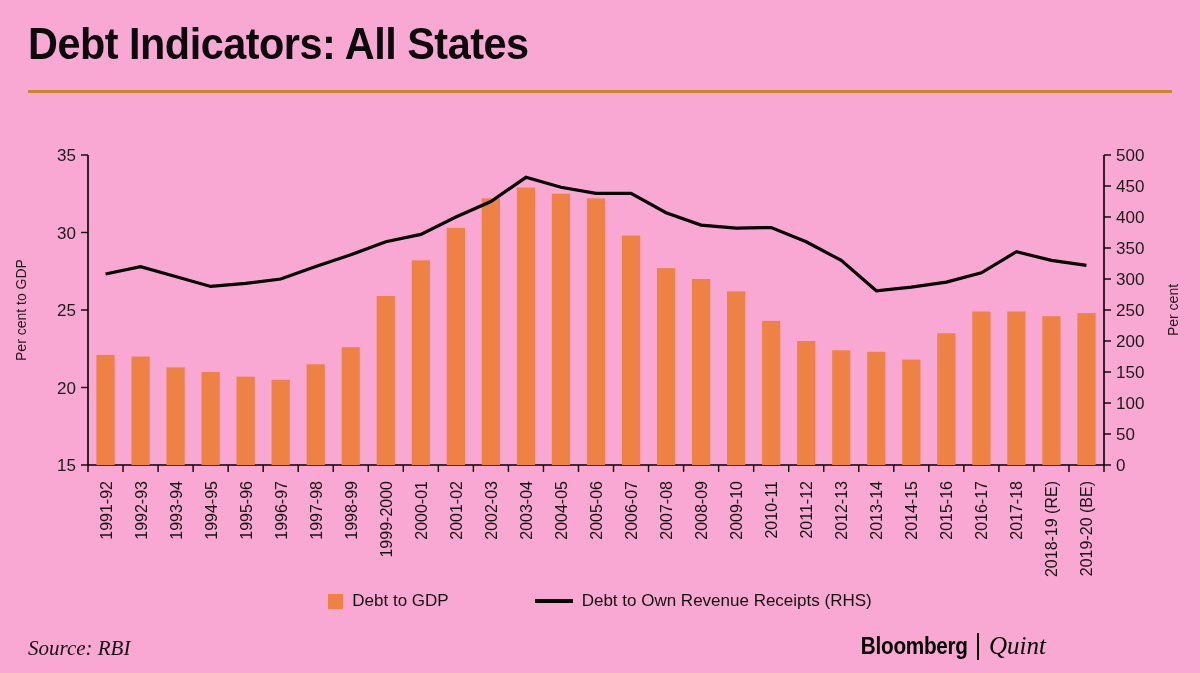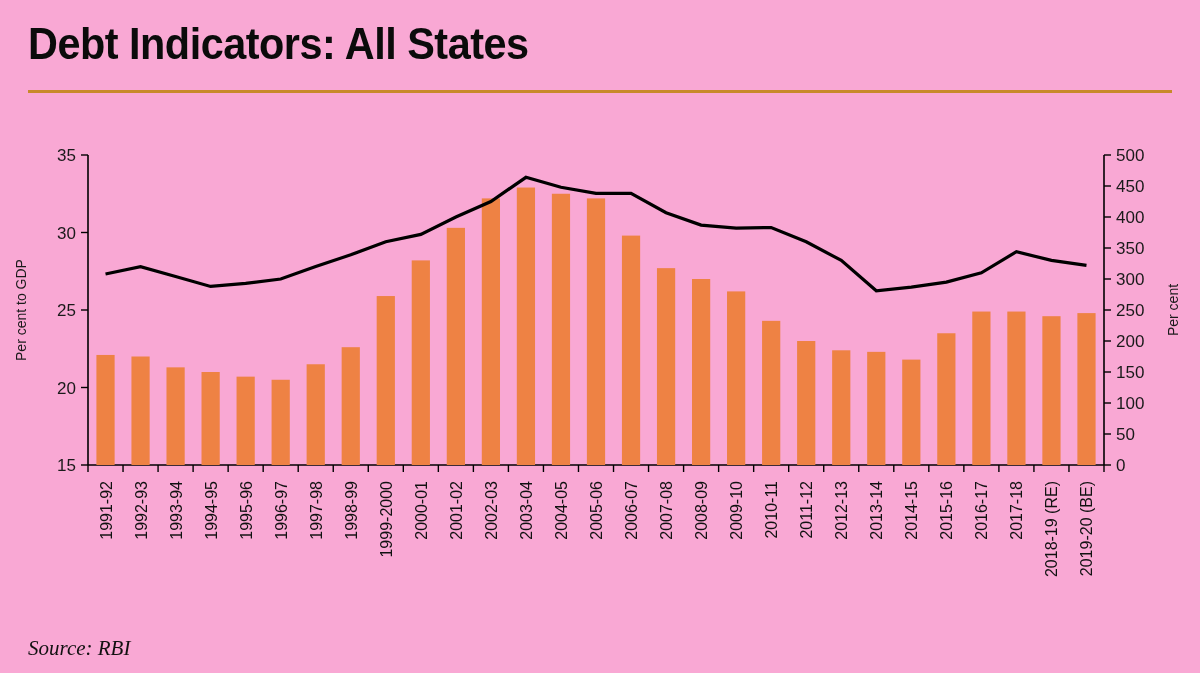--- a/index.html
+++ b/index.html
@@ -295,18 +295,33 @@
         <text x="1016.4137931034483" y="371" class="cat-label" text-anchor="end" transform="rotate(-90 1016.4137931034483 371)" dy="6">2017-18</text>
         <line x1="1033.9310344827586" y1="355" x2="1033.9310344827586" y2="362" class="tick-line"></line>
         <text x="1051.4482758620688" y="371" class="cat-label" text-anchor="end" transform="rotate(-90 1051.4482758620688 371)" dy="6">2018-19 (RE)</text>
         <line x1="1068.9655172413793" y1="355" x2="1068.9655172413793" y2="362" class="tick-line"></line>
         <text x="1086.4827586206898" y="371" class="cat-label" text-anchor="end" transform="rotate(-90 1086.4827586206898 371)" dy="6">2019-20 (BE)</text>
         <line x1="1104" y1="355" x2="1104" y2="362" class="tick-line"></line>
         <path d="M105.52 164.04 L140.55 156.60 L175.59 166.52 L210.62 176.44 L245.66 173.34 L280.69 169.00 L315.72 156.60 L350.76 144.82 L385.79 131.80 L420.83 124.36 L455.86 107.00 L490.90 91.50 L525.93 67.32 L560.97 77.24 L596.00 83.44 L631.03 83.44 L666.07 102.66 L701.10 115.06 L736.14 118.16 L771.17 117.54 L806.21 131.80 L841.24 150.40 L876.28 180.78 L911.31 177.06 L946.34 172.10 L981.38 162.80 L1016.41 141.72 L1051.45 150.40 L1086.48 155.36" class="series-line" stroke="#000000"></path>
       </svg>
   </div>
 
+  <div id="legend">
+    <div class="legend-entry">
+      <span class="legend-swatch-bar"></span>
+      <span>Debt to GDP</span>
+    </div>
+    <div class="legend-entry">
+      <span class="legend-swatch-line"></span>
+      <span>Debt to Own Revenue Receipts (RHS)</span>
+    </div>
+  </div>
 
   <div id="footer">
     <div id="source-note">Source: RBI</div>
+    <div id="brand">
+      <span id="brand-bloomberg">Bloomberg</span>
+      <span id="brand-divider"></span>
+      <span id="brand-quint">Quint</span>
+    </div>
   </div>
 
 </div>
 
 </body></html>

